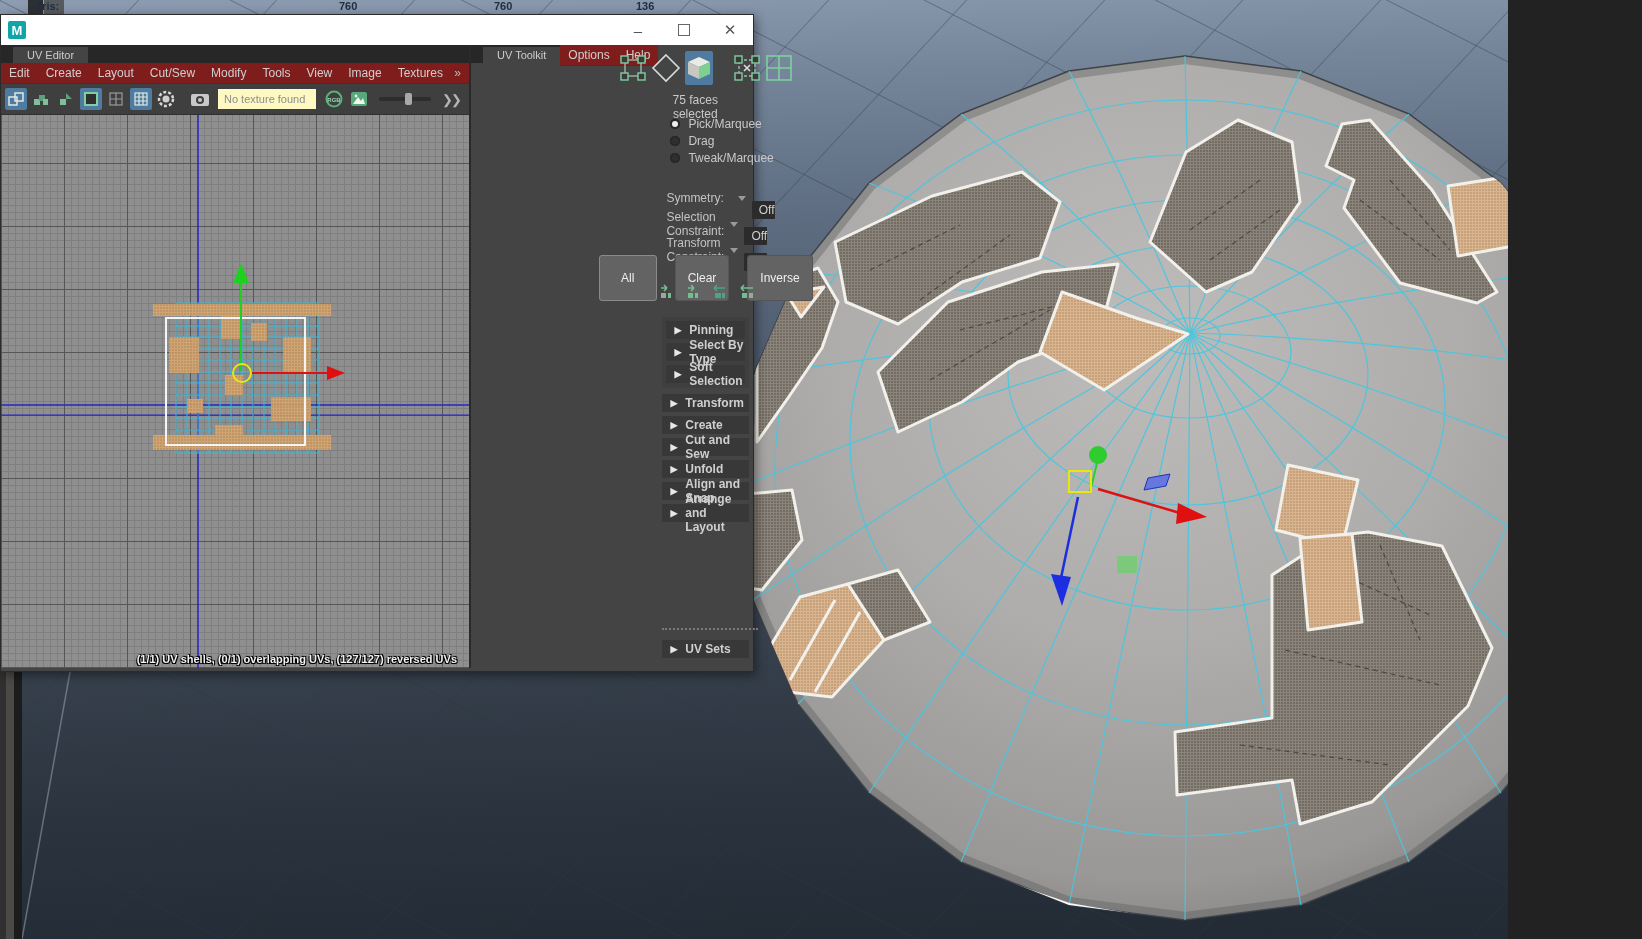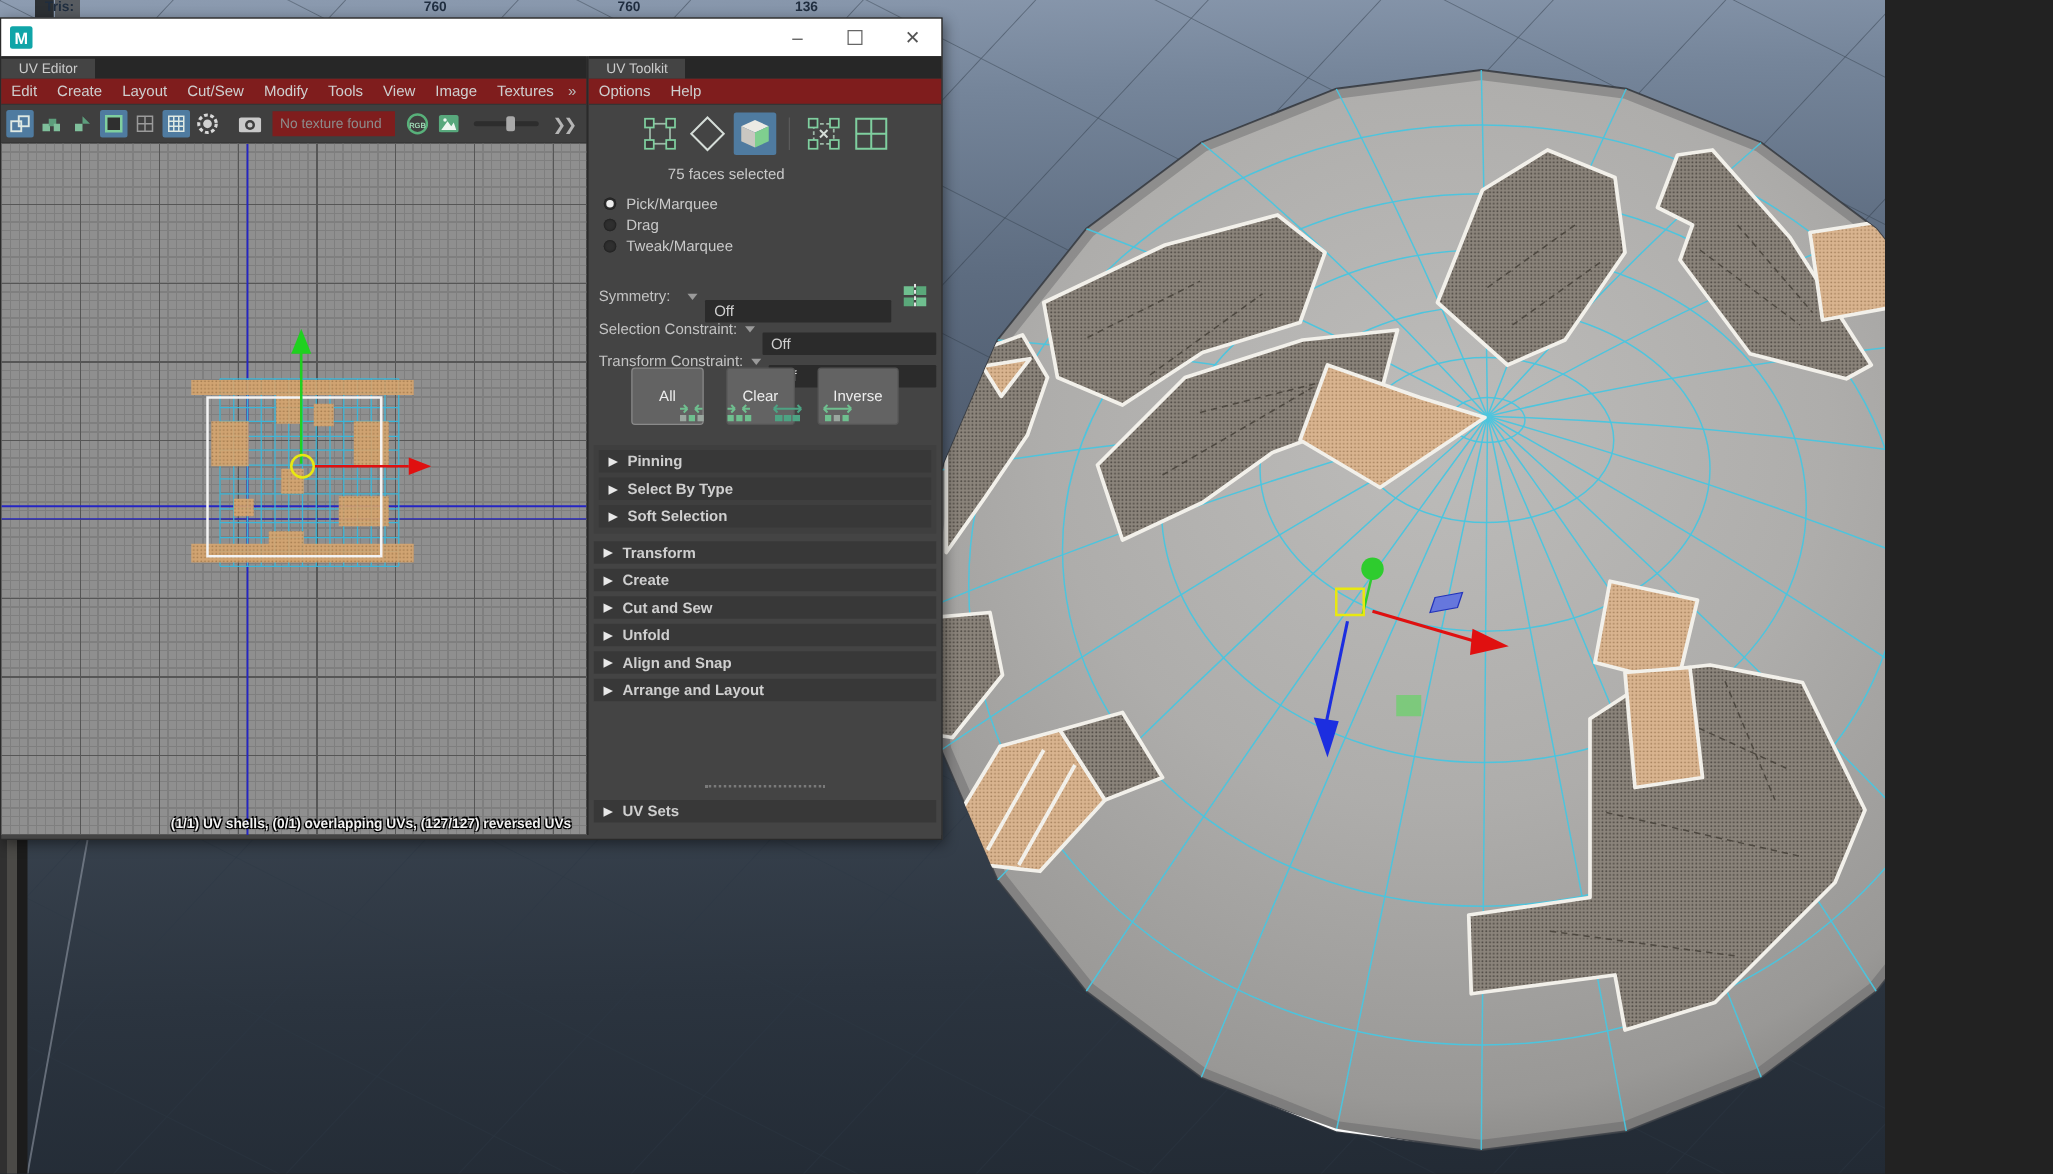--- a/index.html
+++ b/index.html
@@ -20,42 +20,42 @@
   .titlebar{height:30px;background:#fff;display:flex;align-items:center;}
   .mlogo{width:18px;height:18px;margin-left:7px;background:#10a5a8;color:#fff;font-weight:bold;
          font-size:13px;display:flex;align-items:center;justify-content:center;border-radius:2px;}
   .tb-spacer{flex:1;}
   .winbtn{width:46px;height:30px;display:flex;align-items:center;justify-content:center;color:#555;font-size:15px;}
   .winbtn .sq{width:10px;height:10px;border:1px solid #666;}
   .winbody{display:flex;height:623px;}
   
   .uveditor{width:470px;display:flex;flex-direction:column;border-right:2px solid #2a2a2a;box-sizing:border-box;}
   .tabbar{height:18px;background:#272727;display:flex;align-items:flex-end;}
-  .tab{background:#444;height:16px;padding:0 14px;font-size:11px;color:#ccc;display:flex;align-items:center;}
+  .tab{background:#444;height:16px;padding:0 14px;font-size:11px;color:#ccc;display:flex;align-items:center;margin-left:12px;}
   .menubar{height:20px;background:#7f1d1d;border-bottom:1px solid #353535;display:flex;align-items:center;font-size:12px;color:#cfcfcf;position:relative;}
   .menubar .mi{padding:0 8px;}
   .menubar .ovf{position:absolute;right:8px;color:#bbb;}
   .edtoolbar{height:30px;background:#3f3f3f;border-bottom:1px solid #303030;display:flex;align-items:center;gap:3px;padding-left:4px;}
   .ticon{width:22px;height:22px;display:flex;align-items:center;justify-content:center;border-radius:2px;}
   .ticon.active{background:#4f7ba0;}
-  .texfield{width:92px;height:20px;background:#7f1d1d;color:#8d8d8d;font-size:11px;display:flex;align-items:center;padding-left:6px;margin:0 4px;}
+  .texfield{width:92px;height:20px;background:#fef9c3;color:#8d8d8d;font-size:11px;display:flex;align-items:center;padding-left:6px;margin:0 4px;}
   .slider{width:52px;height:4px;background:#2d2d2d;border-radius:2px;position:relative;margin:0 6px;}
   .slider .knob{position:absolute;left:26px;top:-4px;width:7px;height:12px;background:#a9a9a9;border-radius:2px;}
   .chev{color:#b5b5b5;font-size:13px;letter-spacing:-2px;margin-left:2px;}
   .uvcanvas{position:relative;flex:1;background-color:#8f8f8f;
     background-image:
       repeating-linear-gradient(0deg,#565656 0 1px,transparent 1px 63px),
       repeating-linear-gradient(90deg,#565656 0 1px,transparent 1px 63px),
       repeating-linear-gradient(0deg,#7f7f7f 0 1px,transparent 1px 7px),
       repeating-linear-gradient(90deg,#7f7f7f 0 1px,transparent 1px 7px);
     overflow:hidden;}
   .uvstatus{position:absolute;right:12px;bottom:3px;font-size:11px;font-weight:bold;color:#f2f2f2;
             text-shadow:1px 1px 0 #000,-1px 1px 0 #000,1px -1px 0 #000,0 0 2px #000;}
   
-  .toolkit{width:282px;display:flex;flex-direction:column;background:#444;}
+  .toolkit{width:282px;display:flex;flex-direction:row;background:#444;}
   .tkcontent{position:relative;flex:1;font-size:12px;}
   .tkicons{position:absolute;left:0;top:6px;width:100%;display:flex;justify-content:center;align-items:center;gap:4px;}
   .bigicon{width:34px;height:34px;display:flex;align-items:center;justify-content:center;border-radius:2px;}
   .bigicon.active{background:#4f7ba0;}
   .isep{width:1px;height:26px;background:#5a5a5a;margin:0 6px;}
   .selinfo{position:absolute;top:48px;left:0;width:78%;text-align:center;color:#c9c9c9;}
   .radios{position:absolute;top:70px;left:12px;}
   .radiorow{display:flex;align-items:center;height:17px;gap:8px;color:#c9c9c9;}
   .rdot{width:10px;height:10px;border-radius:50%;background:#2f2f2f;box-shadow:inset 0 0 2px #111;position:relative;}
   .rdot.sel::after{content:"";position:absolute;left:2px;top:2px;width:6px;height:6px;border-radius:50%;background:#ededed;}

